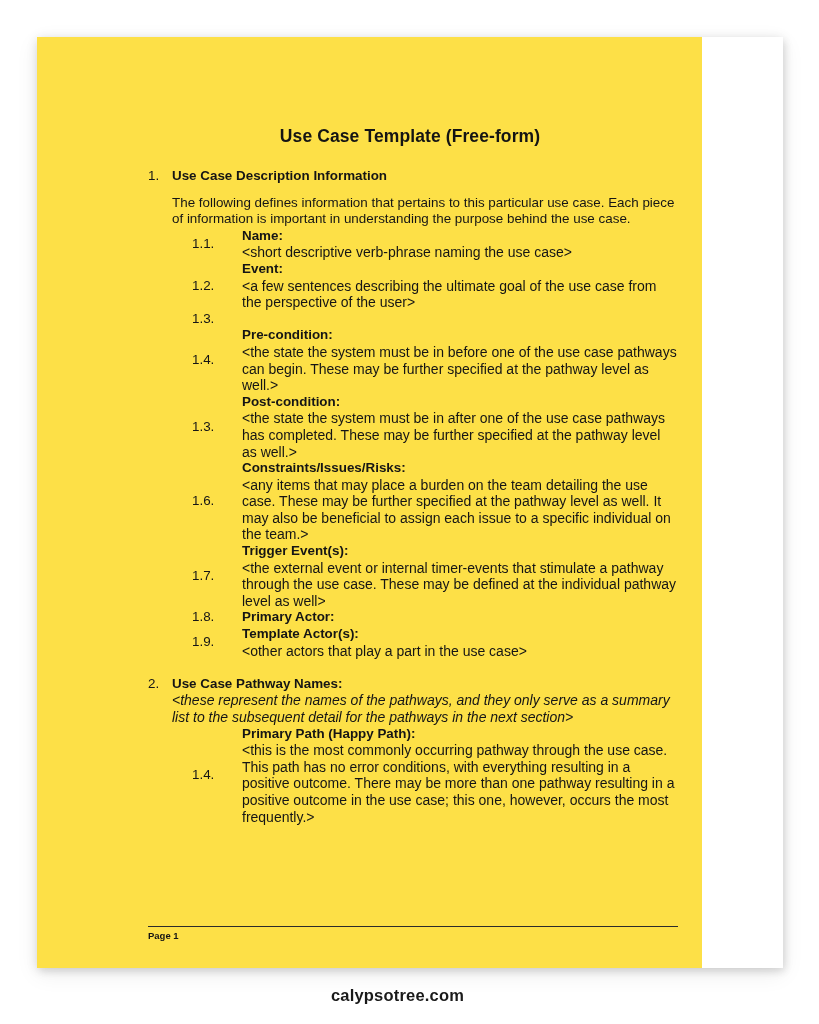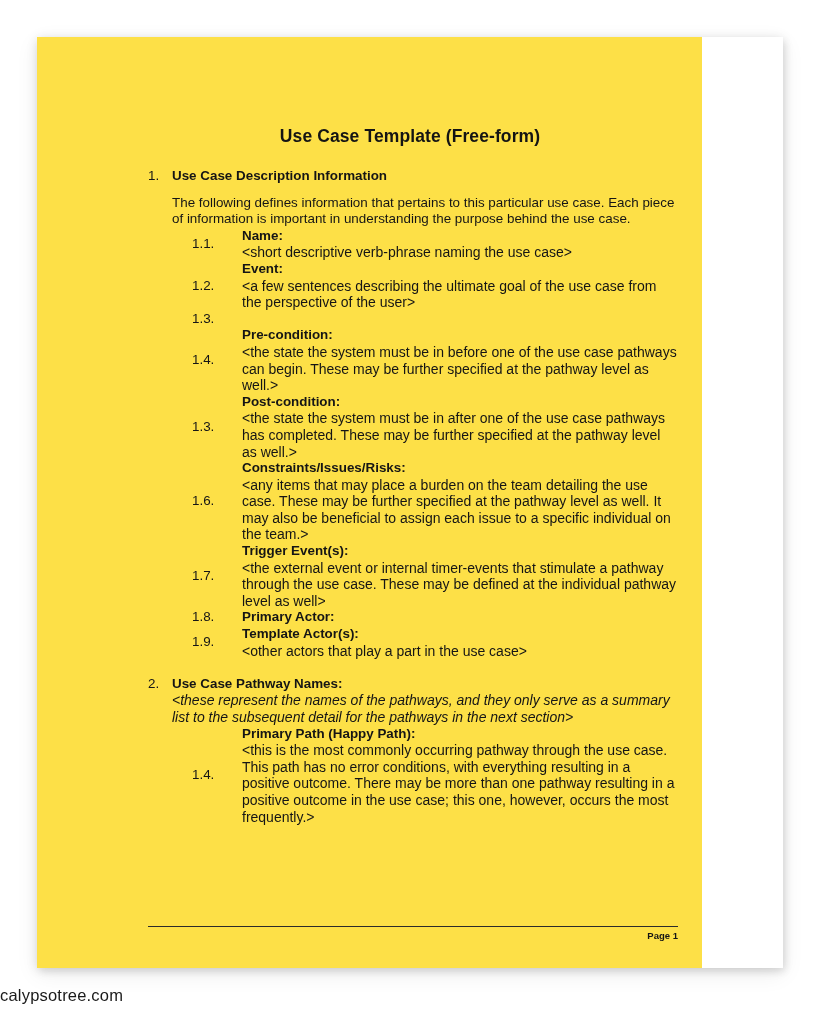--- a/index.html
+++ b/index.html
@@ -119,34 +119,34 @@
     left: 111px;
     top: 889px;
     width: 530px;
   }
   .footer-rule {
     border-top: 1.6px solid #2b2b2b;
     width: 100%;
   }
   .footer-page {
     margin-top: 3px;
-    text-align: right;
+    text-align: left;
     font-size: 9.5px;
     font-weight: bold;
     color: #151515;
   }
   
   .watermark {
     position: absolute;
     left: 0;
     top: 986px;
     width: 795px;
-    text-align: left;
+    text-align: center;
     font-size: 16.5px;
-    font-weight: normal;
+    font-weight: bold;
     color: #1a1a1a;
     letter-spacing: 0.2px;
   }
 </style>
 </head>
 <body>
 
 <div class="page-shadow"></div>
 
 <div class="page">

